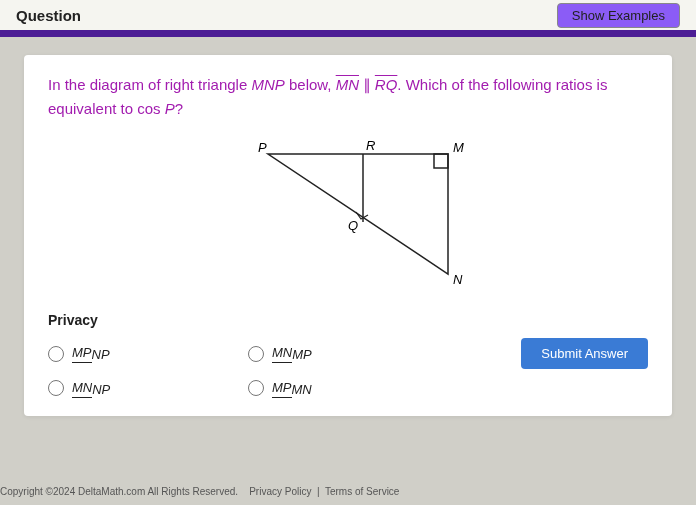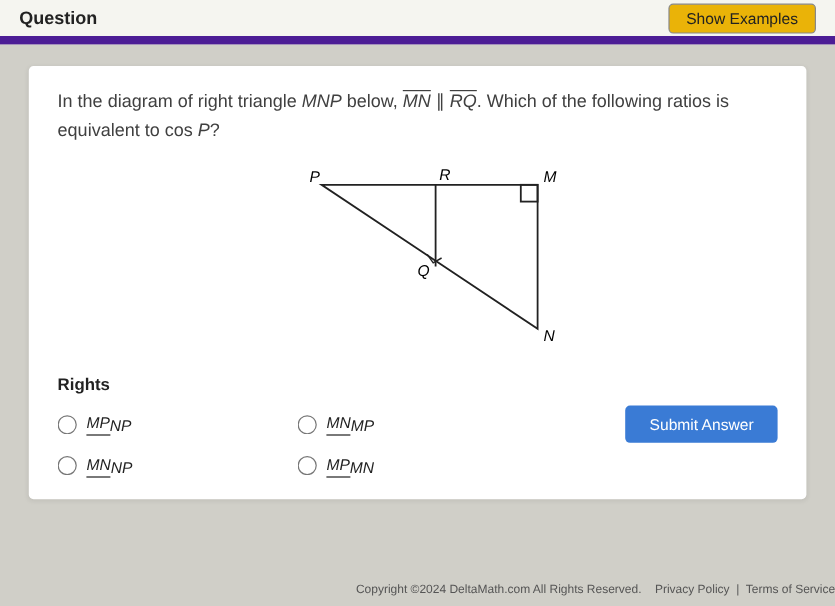--- a/index.html
+++ b/index.html
@@ -19,38 +19,38 @@
       align-items: center;
       justify-content: space-between;
       height: 37px;
     }
     .header-title {
       font-weight: bold;
       font-size: 15px;
       color: #222;
     }
     .show-examples-btn {
-      background: #eab308;
+      background: #8b5cf6;
       border: 1.5px solid #888;
       border-radius: 4px;
       padding: 4px 14px;
       font-size: 13px;
       cursor: pointer;
       color: #222;
     }
     .main-content {
       background: white;
       margin: 18px 24px 0 24px;
       padding: 18px 24px 18px 24px;
       border-radius: 4px;
       box-shadow: 0 1px 4px rgba(0,0,0,0.08);
     }
     .question-text {
       font-size: 15px;
-      color: #404040;
+      color: #a21caf;
       line-height: 1.6;
       margin-bottom: 10px;
     }
     .question-text em {
       font-style: italic;
     }
     .overline {
       text-decoration: overline;
       font-style: italic;
     }
@@ -113,21 +113,21 @@
       padding: 8px 20px;
       font-size: 13px;
       cursor: pointer;
       white-space: nowrap;
     }
     .footer {
       position: absolute;
       bottom: 8px;
       left: 0;
       right: 0;
-      text-align: right;
+      text-align: left;
       font-size: 10px;
       color: #555;
     }
     .footer a {
       color: #555;
       text-decoration: none;
     }
     svg text {
       font-family: Arial, sans-serif;
     }
@@ -159,21 +159,21 @@
       <text x="245" y="18" font-size="13" font-style="italic">M</text>
       <text x="245" y="150" font-size="13" font-style="italic">N</text>
       <text x="158" y="16" font-size="13" font-style="italic">R</text>
       <text x="140" y="96" font-size="13" font-style="italic">Q</text>
 
       <polyline points="148,78 153,85 160,81" fill="none" stroke="#222" stroke-width="1.2"></polyline>
     </svg>
   </div>
 
   <div class="answer-section">
-    <div class="answer-label">Rights</div>
+    <div class="answer-label">Privacy</div>
     <div class="answer-options">
 
       <div class="option">
         <input type="radio" name="answer" id="opt1" style="">
         <label for="opt1">
           <span class="fraction">
             <span class="numerator">MP</span>
             <span class="denominator">NP</span>
           </span>
         </label>

